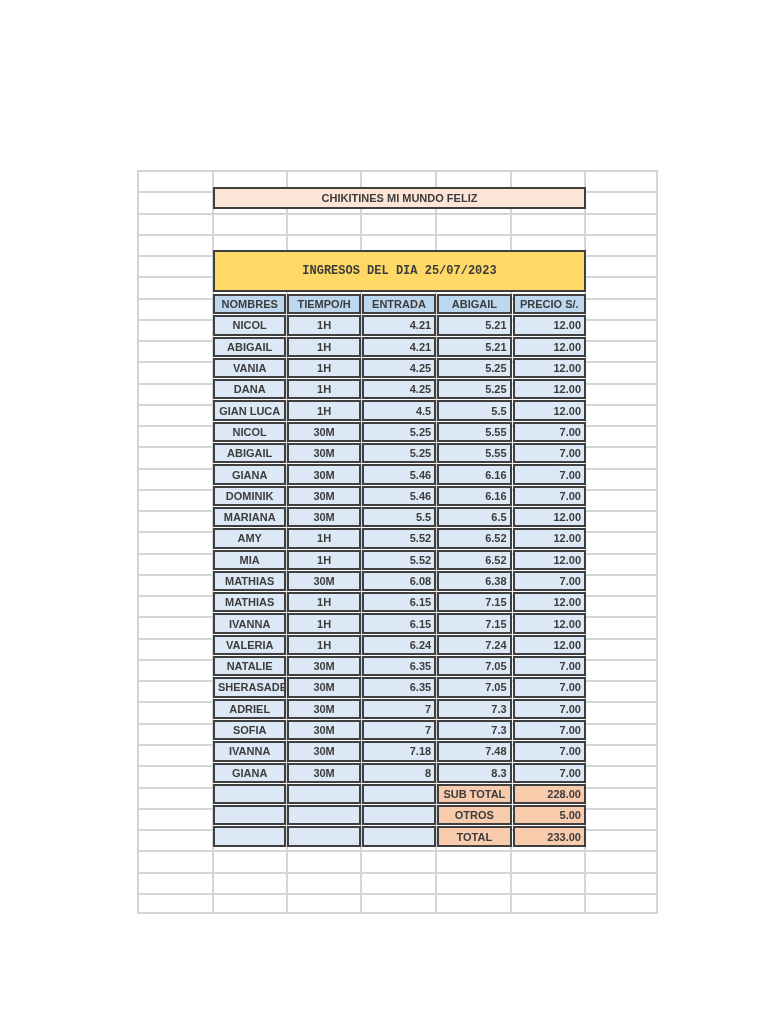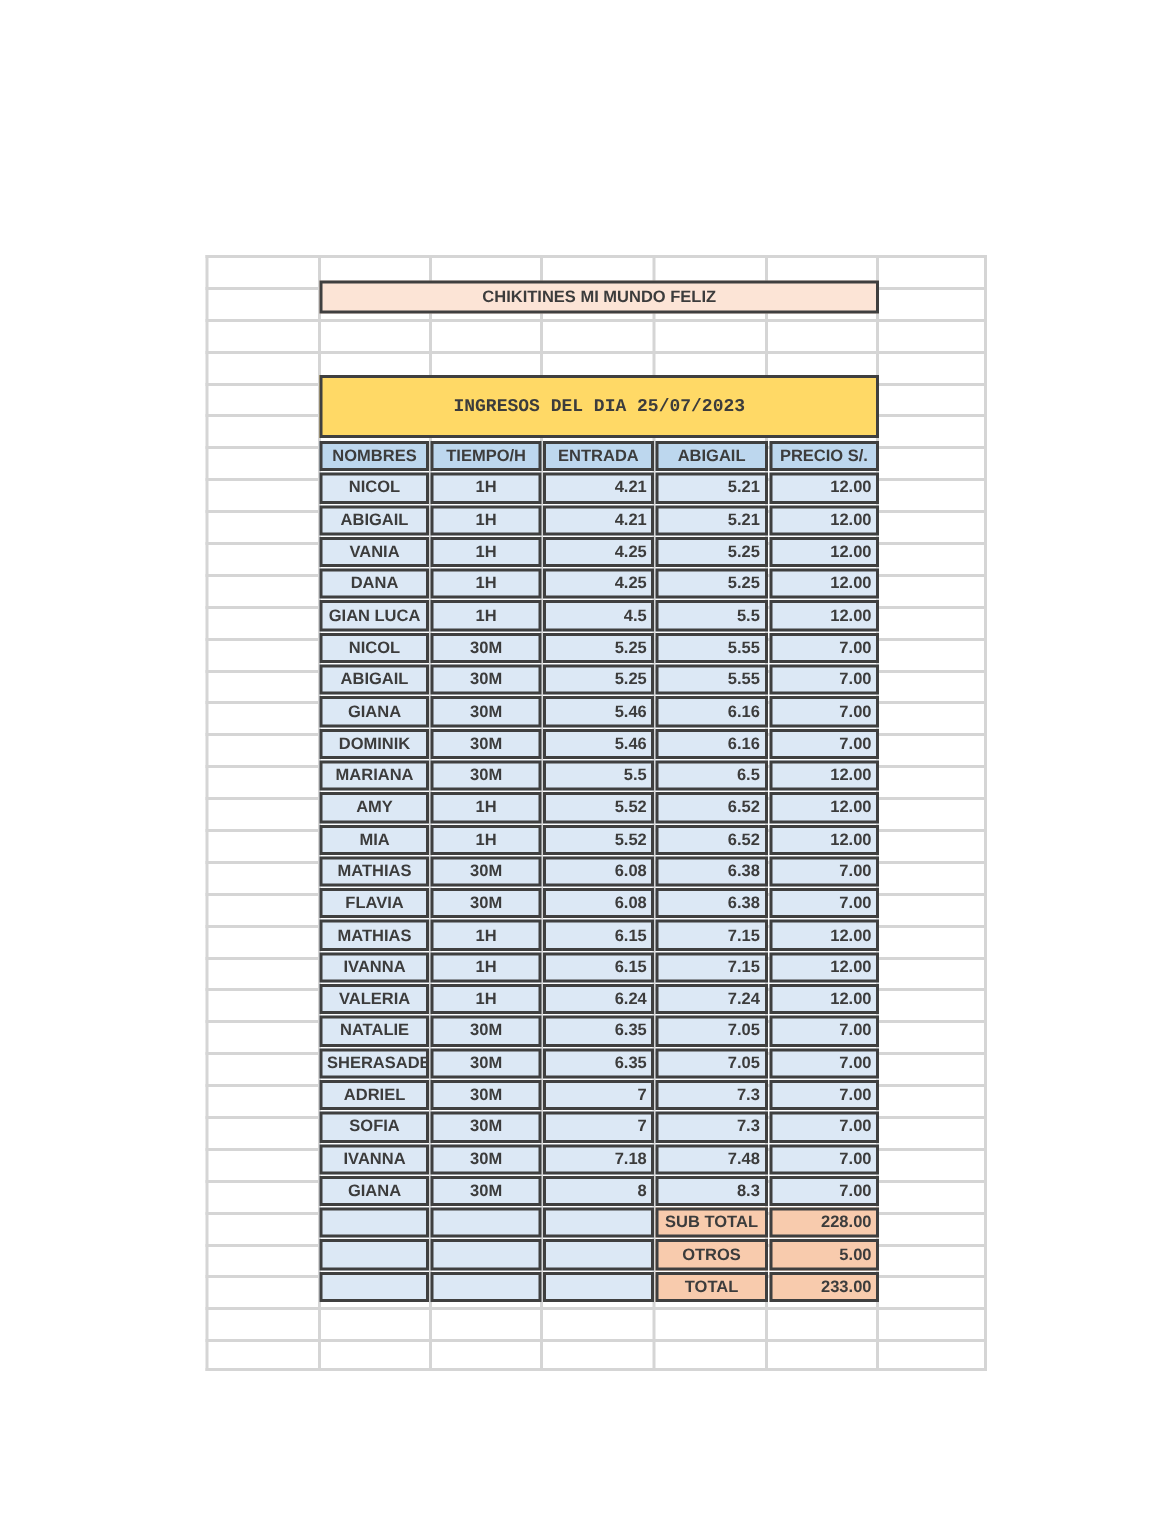--- a/index.html
+++ b/index.html
@@ -172,27 +172,20 @@
             <td class="num">12.00</td>
           </tr>
           <tr>
             <td class="txt">MATHIAS</td>
             <td class="txt">30M</td>
             <td class="num">6.08</td>
             <td class="num">6.38</td>
             <td class="num">7.00</td>
           </tr>
           <tr>
-            <td class="txt">FLAVIA</td>
-            <td class="txt">30M</td>
-            <td class="num">6.08</td>
-            <td class="num">6.38</td>
-            <td class="num">7.00</td>
-          </tr>
-          <tr>
             <td class="txt">MATHIAS</td>
             <td class="txt">1H</td>
             <td class="num">6.15</td>
             <td class="num">7.15</td>
             <td class="num">12.00</td>
           </tr>
           <tr>
             <td class="txt">IVANNA</td>
             <td class="txt">1H</td>
             <td class="num">6.15</td>

